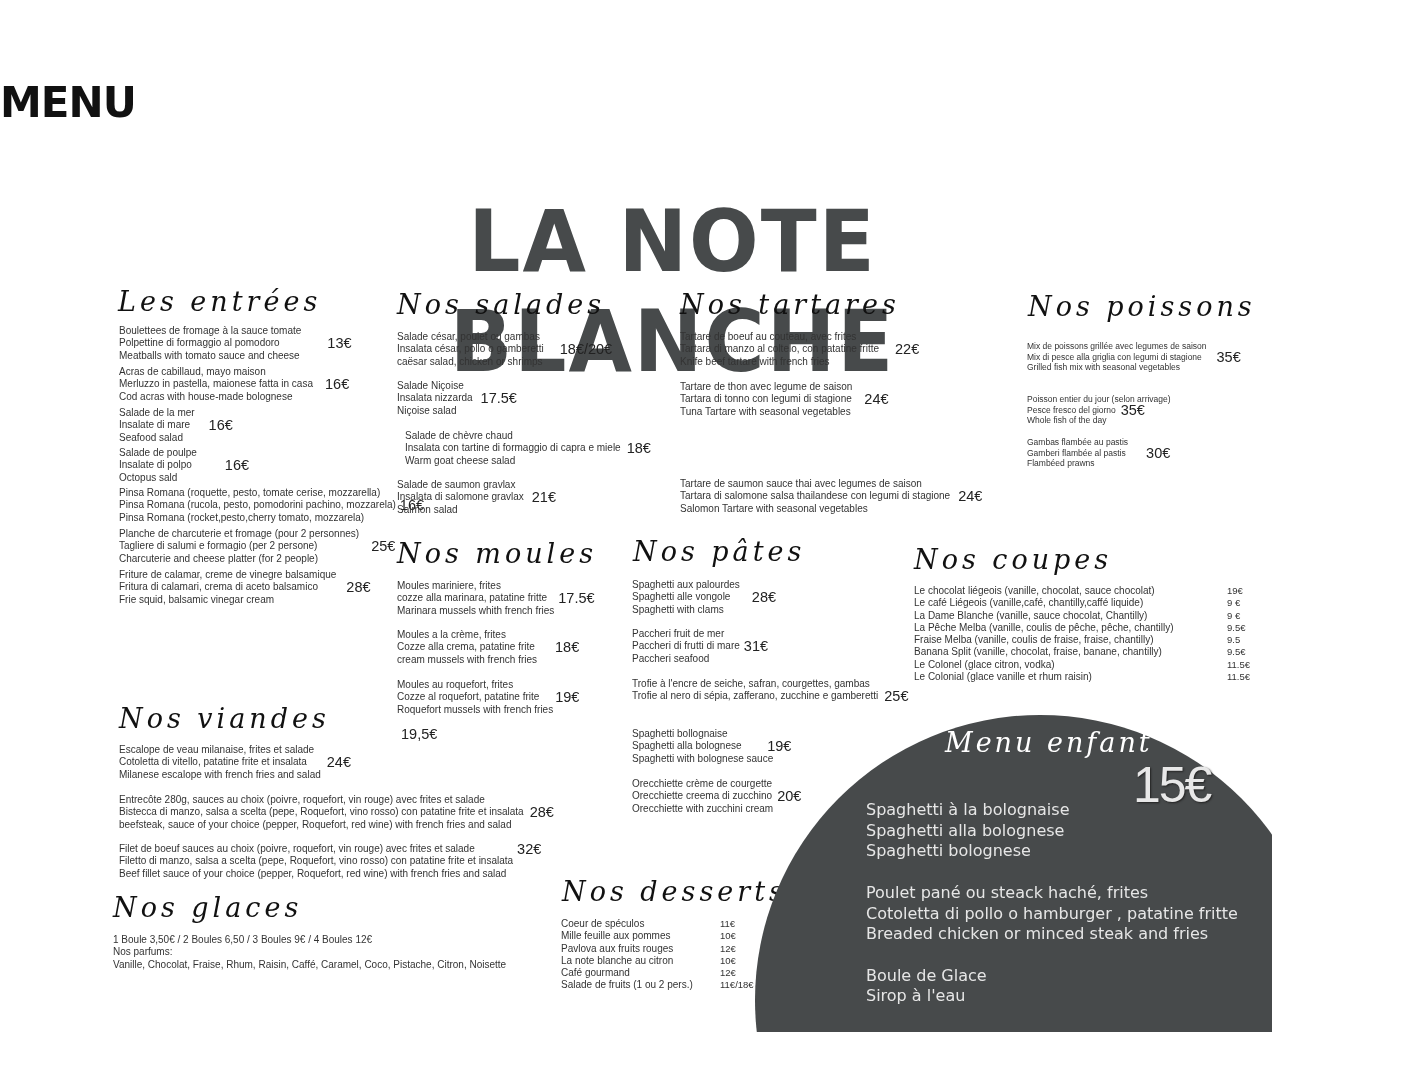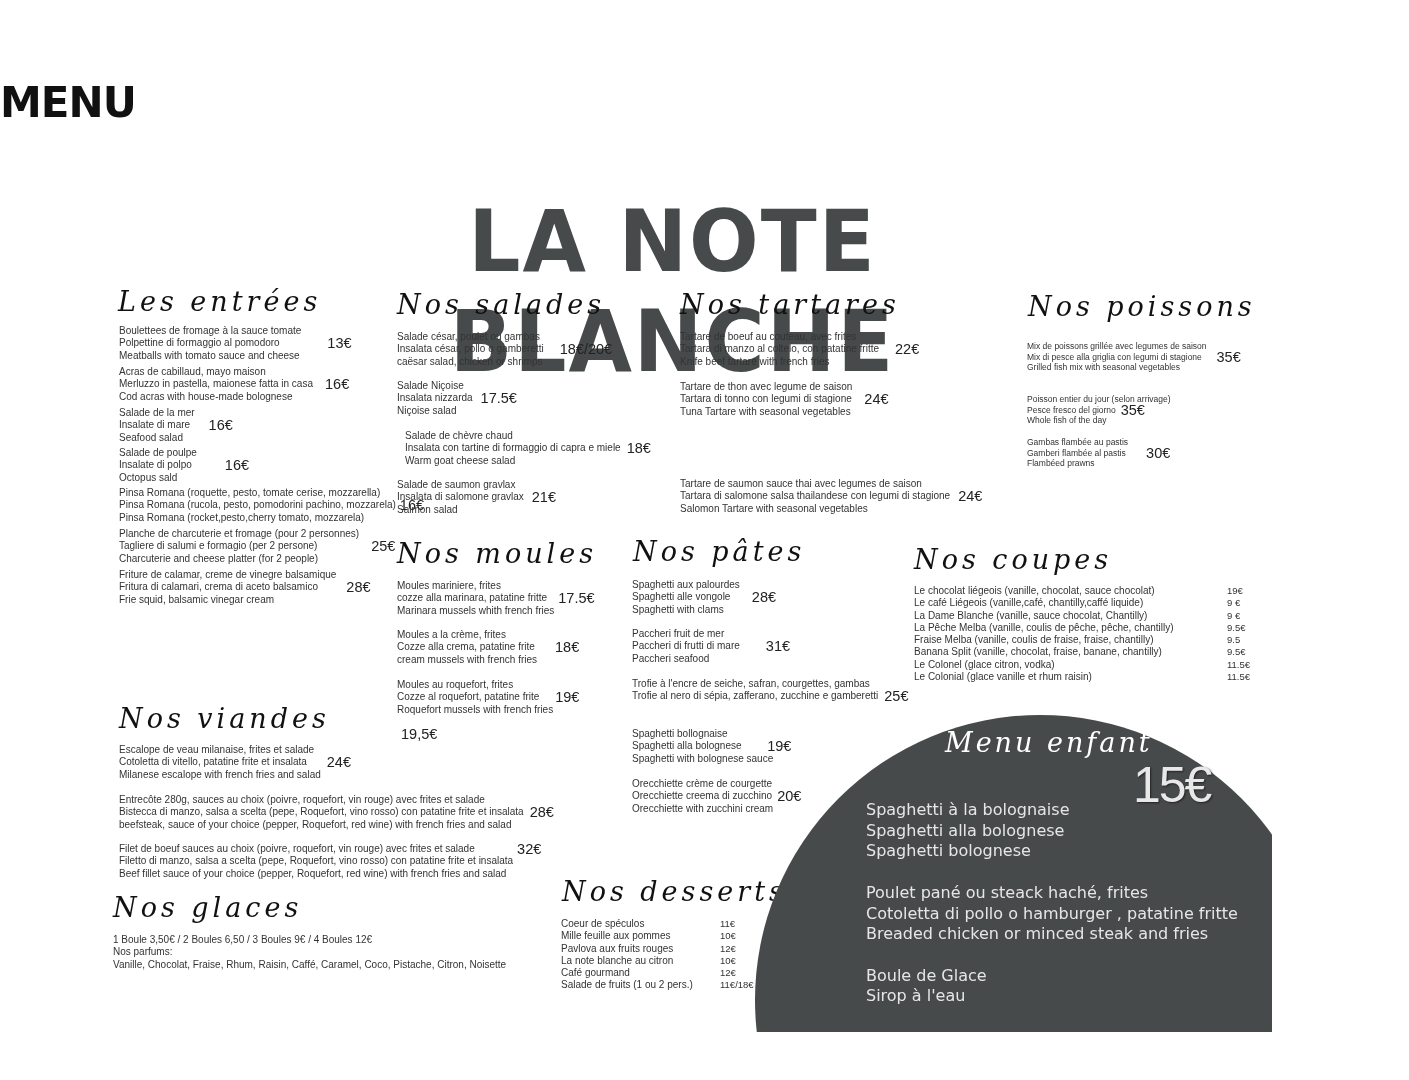--- a/index.html
+++ b/index.html
@@ -62,21 +62,21 @@
 <div class="abs item" style="left:1027px;top:437px;font-size:8.5px;line-height:10.5px;"><span class="lines"><div>Gambas flambée au pastis</div><div>Gamberi flambée al pastis</div><div>Flambéed prawns</div></span><span class="price" style="margin-left:18px">30€</span></div>
 
 <div class="abs sec-title" style="left:397px;top:538px;">Nos moules</div>
 <div class="abs item" style="left:397px;top:580px;"><span class="lines"><div>Moules mariniere, frites</div><div>cozze alla marinara, patatine fritte</div><div>Marinara mussels whith french fries</div></span><span class="price" style="margin-left:4px">17.5€</span></div>
 <div class="abs item" style="left:397px;top:629px;"><span class="lines"><div>Moules a la crème, frites</div><div>Cozze alla crema, patatine frite</div><div>cream mussels with french fries</div></span><span class="price" style="margin-left:18px">18€</span></div>
 <div class="abs item" style="left:397px;top:679px;"><span class="lines"><div>Moules au roquefort, frites</div><div>Cozze al roquefort, patatine frite</div><div>Roquefort mussels with french fries</div></span><span class="price" style="margin-left:2px">19€</span></div>
 <div class="abs item" style="left:397px;top:728px;"><span class="price" style="margin-left:4px">19,5€</span></div>
 
 <div class="abs sec-title" style="left:633px;top:536px;">Nos pâtes</div>
 <div class="abs item" style="left:632px;top:579px;"><span class="lines"><div>Spaghetti aux palourdes</div><div>Spaghetti alle vongole</div><div>Spaghetti with clams</div></span><span class="price" style="margin-left:12px">28€</span></div>
-<div class="abs item" style="left:632px;top:628px;"><span class="lines"><div>Paccheri fruit de mer</div><div>Paccheri di frutti di mare</div><div>Paccheri seafood</div></span><span class="price" style="margin-left:26px">31€</span></div>
+<div class="abs item" style="left:632px;top:628px;"><span class="lines"><div>Paccheri fruit de mer</div><div>Paccheri di frutti di mare</div><div>Paccheri seafood</div></span><span class="price" style="margin-left:4px">31€</span></div>
 <div class="abs item" style="left:632px;top:678px;"><span class="lines"><div>Trofie à l'encre de seiche, safran, courgettes, gambas</div><div>Trofie al nero di sépia, zafferano, zucchine e gamberetti</div></span><span class="price" style="margin-left:6px;vertical-align:bottom;">25€</span></div>
 <div class="abs item" style="left:632px;top:728px;"><span class="lines"><div>Spaghetti bollognaise</div><div>Spaghetti alla bolognese</div><div>Spaghetti with bolognese sauce</div></span><span class="price" style="margin-left:-6px">19€</span></div>
 <div class="abs item" style="left:632px;top:778px;"><span class="lines"><div>Orecchiette crème de courgette</div><div>Orecchiette creema di zucchino</div><div>Orecchiette with zucchini cream</div></span><span class="price" style="margin-left:4px">20€</span></div>
 
 <div class="abs sec-title" style="left:914px;top:544px;">Nos coupes</div>
 <div class="abs row-list" style="left:914px;top:585px;width:340px;">
   <div class="row"><span>Le chocolat liégeois (vanille, chocolat, sauce chocolat)</span><span class="p" style="left:313px">19€</span></div>
   <div class="row"><span>Le café Liégeois (vanille,café, chantilly,caffé liquide)</span><span class="p" style="left:313px">9 €</span></div>
   <div class="row"><span>La Dame Blanche (vanille, sauce chocolat, Chantilly)</span><span class="p" style="left:313px">9 €</span></div>
   <div class="row"><span>La Pêche Melba (vanille, coulis de pêche, pêche, chantilly)</span><span class="p" style="left:313px">9.5€</span></div>

